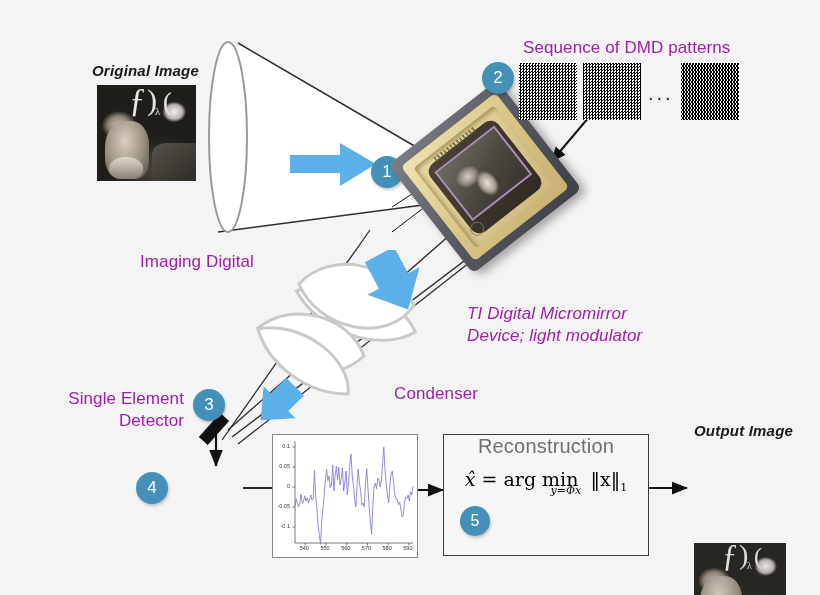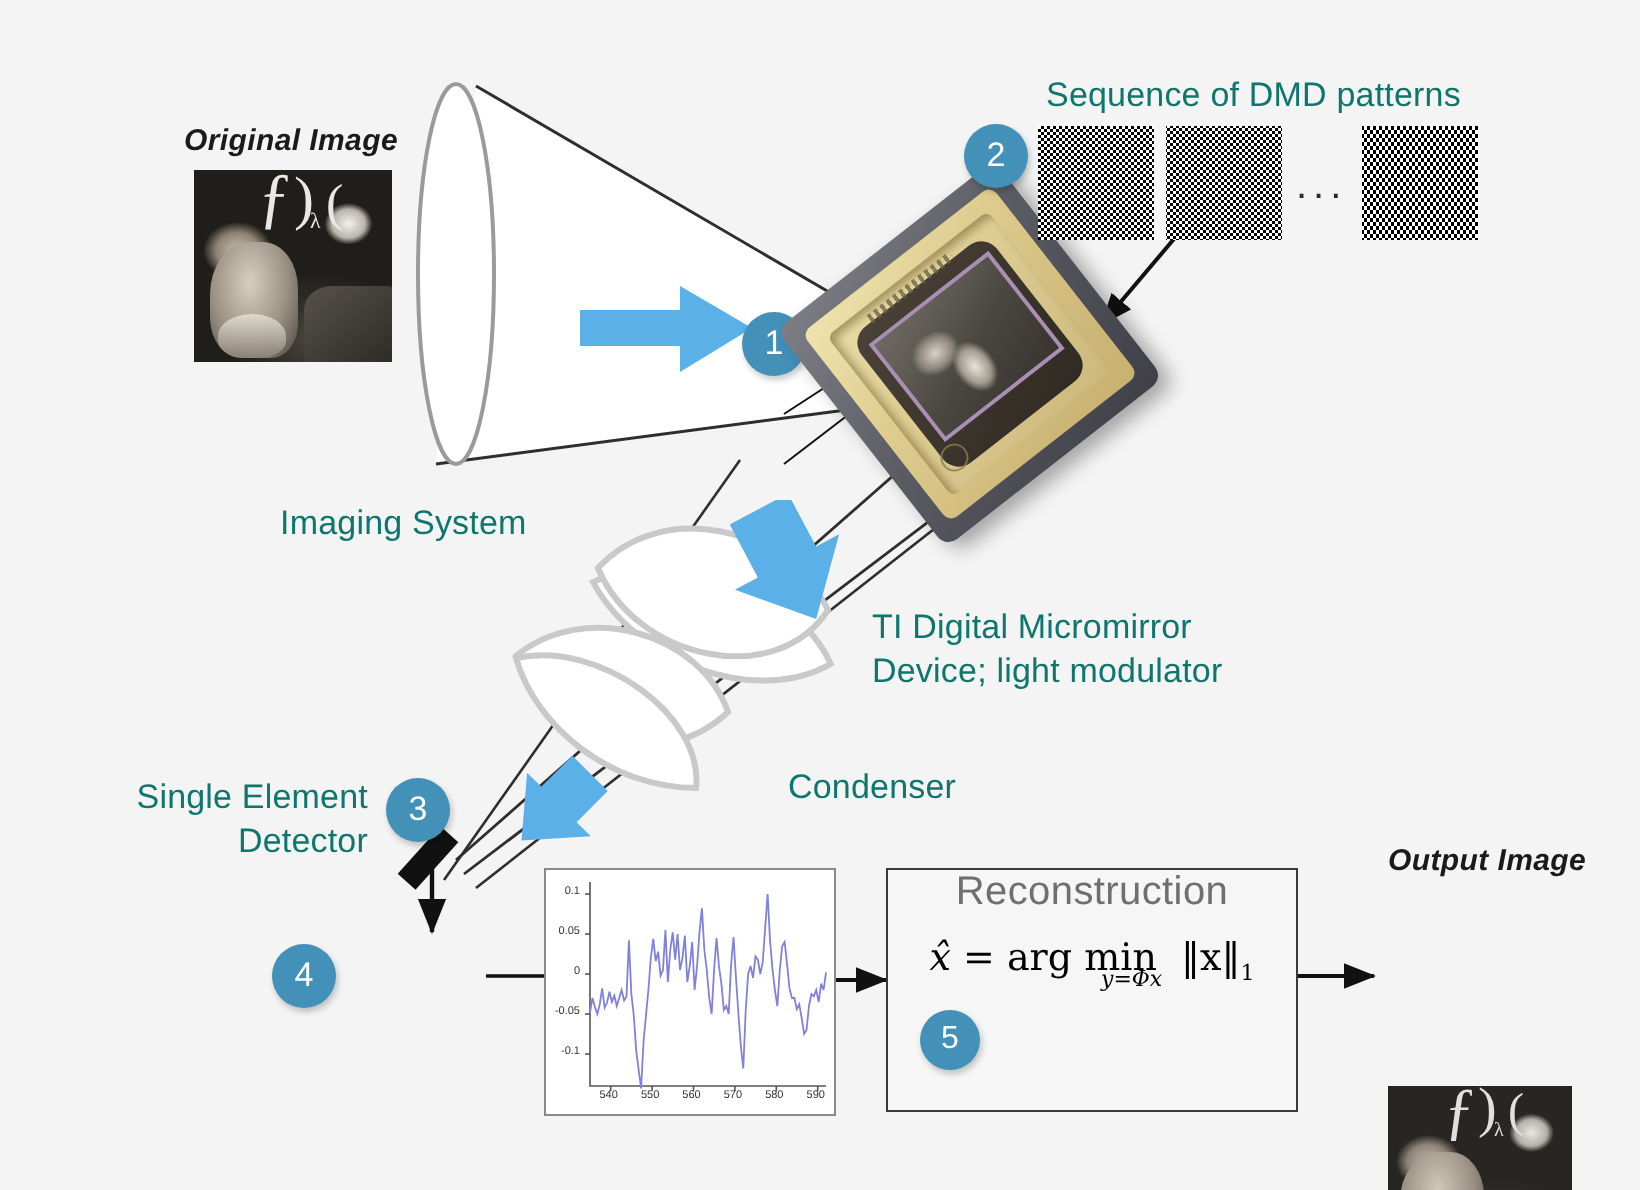--- a/index.html
+++ b/index.html
@@ -14,21 +14,21 @@
     background: #f4f4f4;
     overflow: hidden;
     font-family: "Liberation Sans", sans-serif;
     color: #595959;
   }
   .abs { position: absolute; }
 
   
   .label {
     font-size: 17px;
-    color: #0f766e;
+    color: #a21caf;
     line-height: 1.28;
     white-space: pre-line;
     letter-spacing: .1px;
   }
   .label-italic {
     font-style: italic;
     font-weight: bold;
     color: #1a1a1a;
     font-size: 15px;
     letter-spacing: .2px;
@@ -235,21 +235,21 @@
     <span class="chalk" style="left:58px;top:20px;font-size:11px;">λ</span>
     <div class="abs" style="left:55px;top:58px;width:46px;height:40px;
          background:linear-gradient(140deg,#56524a,#2c2a26);border-radius:30% 10% 0 0;"></div>
     <div class="abs" style="left:8px;top:36px;width:44px;height:58px;
          background:radial-gradient(ellipse at 45% 35%, #d8cfbf 0%, #9b9183 55%, #4a463f 100%);
          border-radius:45% 40% 30% 35%;"></div>
     <div class="abs" style="left:12px;top:72px;width:34px;height:22px;
          background:linear-gradient(#e7e1d6,#8b8376);border-radius:50% 50% 40% 40%;opacity:.85;"></div>
   </div>
 
-  <div class="abs label" style="left:140px;top:251px;">Imaging System</div>
+  <div class="abs label" style="left:140px;top:251px;">Imaging Digital</div>
 
   <div class="abs step" style="left:371px;top:156px;">1</div>
 
   <div class="abs" style="left:400px;top:92px;width:190px;height:190px;">
     <div class="abs" style="left:16px;top:16px;width:138px;height:138px;
          transform:rotate(-38deg);transform-origin:50% 50%;">
 
       <div class="abs" style="left:0;top:0;width:138px;height:138px;
            background:linear-gradient(150deg,#7e7e86 0%,#5b5b63 45%,#3f3f47 100%);
            border-radius:7px;box-shadow:3px 6px 10px rgba(0,0,0,.33);"></div>
@@ -297,21 +297,21 @@
        filter:contrast(1.35);"></div>
 
   <div class="abs" style="left:648px;top:82px;font-size:20px;color:#2b2b2b;letter-spacing:3px;">...</div>
 
   <div class="abs noise" style="left:681px;top:63px;width:58px;height:57px;
        background:
          repeating-conic-gradient(#171717 0% 25%, #ffffff 0% 50%) 1px 0/3px 4px,
          repeating-conic-gradient(#3a3a3a 0% 25%, #f0f0f0 0% 50%) 2px 1px/5px 3px;
        filter:contrast(1.4);"></div>
 
-  <div class="abs label" style="left:436px;top:303px;">TI Digital Micromirror
+  <div class="abs label" style="left:467px;top:303px;font-style:italic;">TI Digital Micromirror
 Device; light modulator</div>
 
   <div class="abs label" style="left:394px;top:383px;">Condenser</div>
 
   <div class="abs label" style="left:56px;top:388px;text-align:right;width:128px;">Single Element
 Detector</div>
 
   <div class="abs step" style="left:193px;top:389px;">3</div>
 
   <div class="abs step" style="left:136px;top:472px;">4</div>

